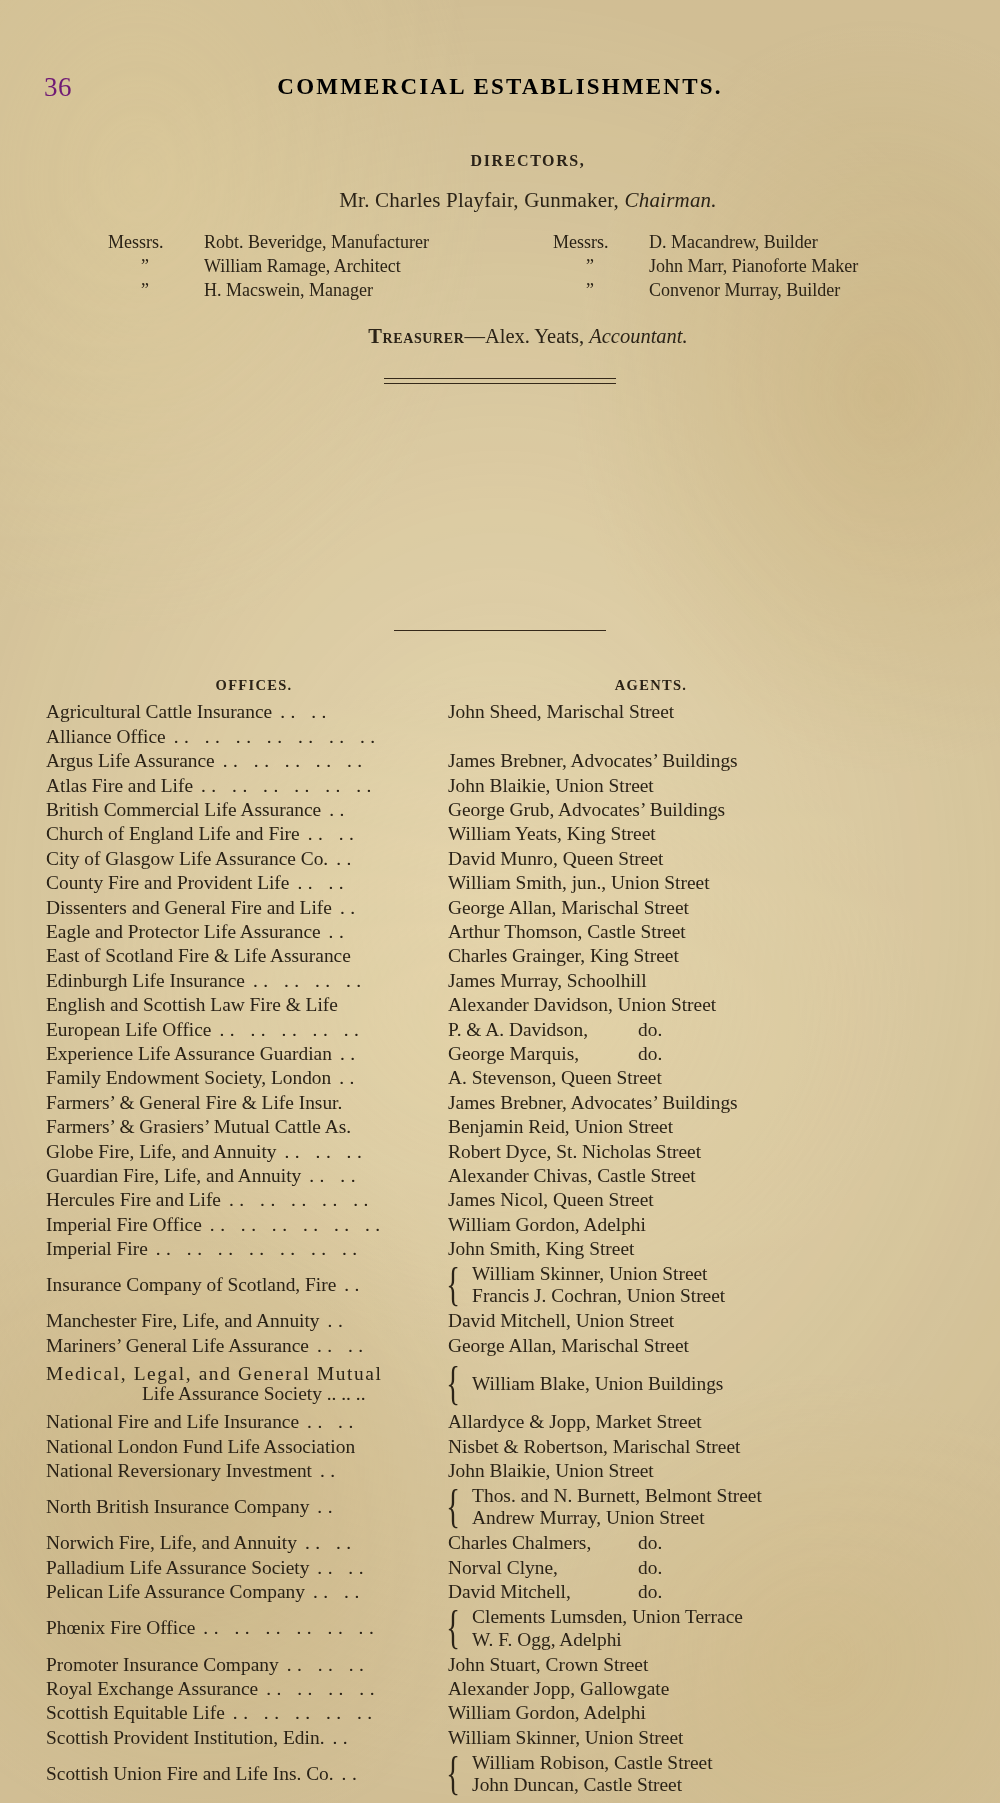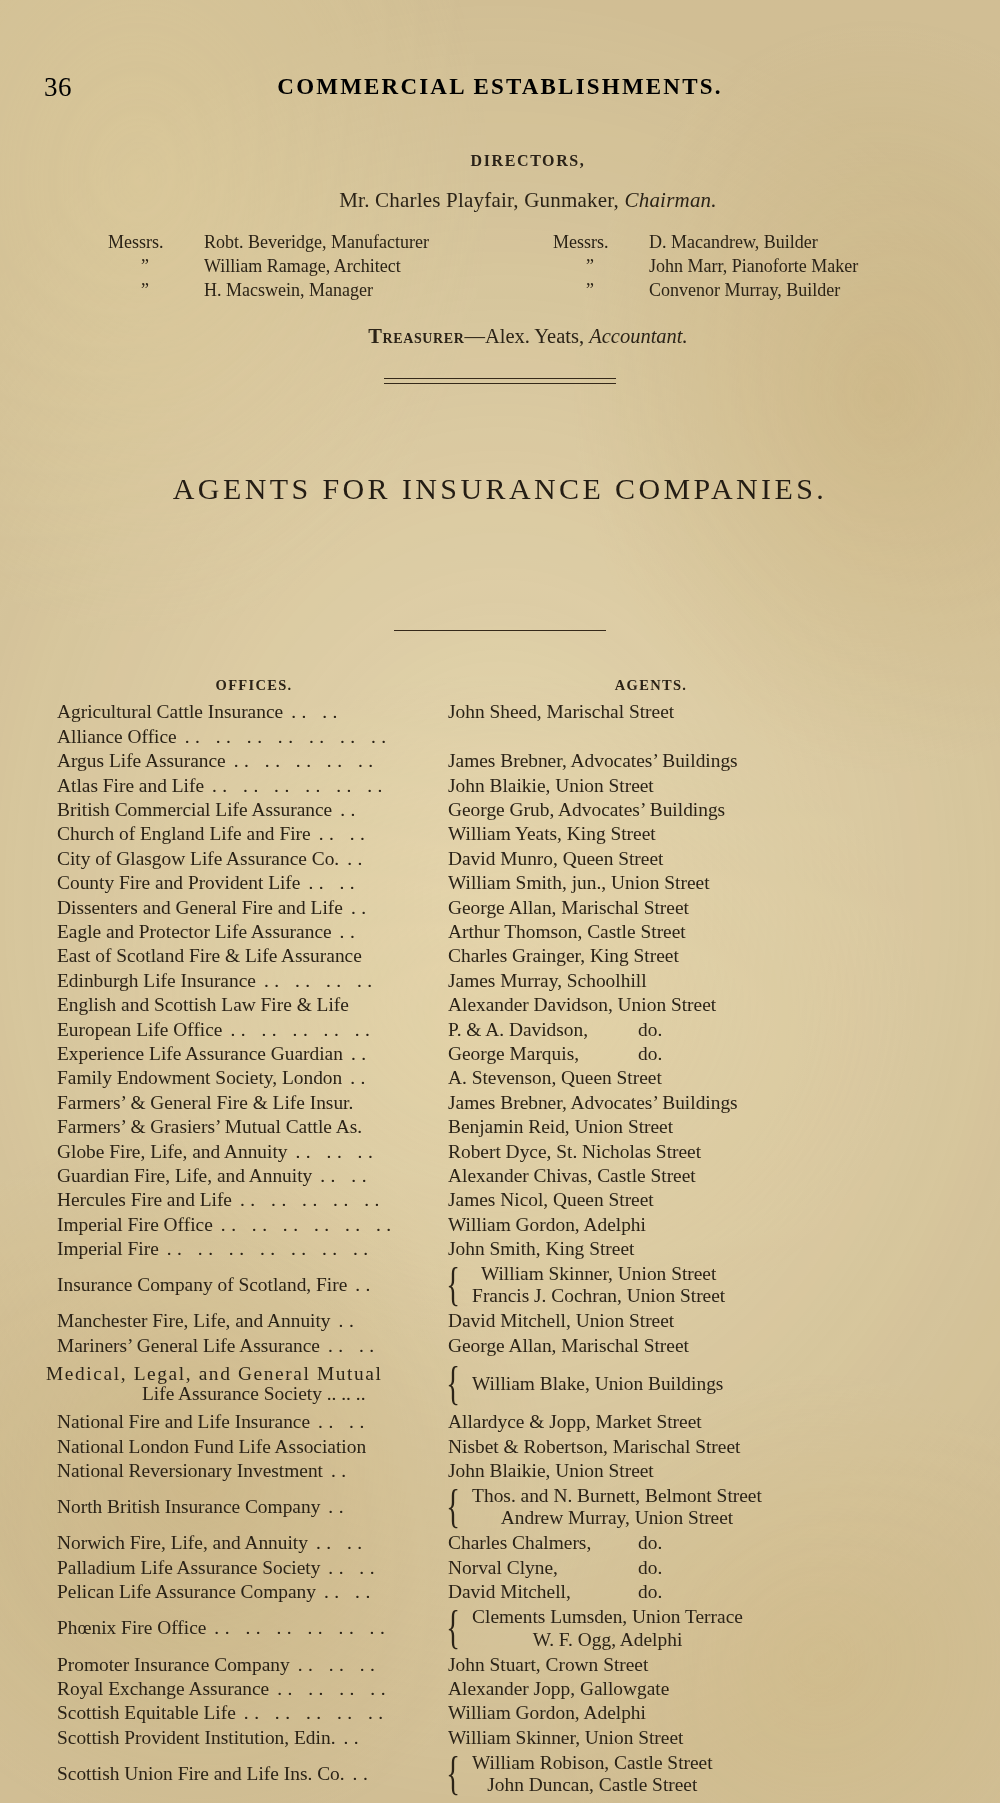--- a/index.html
+++ b/index.html
@@ -43,21 +43,21 @@
     left: 0;
     width: 1000px;
     height: 34px;
   }
   .folio {
     position: absolute;
     left: 44px;
     top: 0;
     font-size: 27px;
     letter-spacing: .5px;
-    color: #000000;
+    color: #701a75;
   }
   .running-head {
     position: absolute;
     left: 0;
     top: 2px;
     width: 1000px;
     text-align: center;
     font-size: 23px;
     letter-spacing: 2.2px;
     color: #000000;
@@ -223,41 +223,41 @@
     min-height: 24.4px;
   }
   .office {
     width: 396px;
     flex: 0 0 396px;
     position: relative;
     display: flex;
     align-items: center;
     white-space: nowrap;
   }
-  .office .office-text { display: inline-block; margin-left: 11px; }
+  .office .office-text { display: inline-block; }
   .office .leaders {
     display: inline-block;
     margin-left: 8px;
     letter-spacing: 5.5px;
     color: #2b2317;
   }
   .agent-cell {
     flex: 1 1 auto;
     display: flex;
     align-items: center;
     padding-left: 6px;
     white-space: nowrap;
   }
   .agent-cell .ditto {
     display: inline-block;
     width: 190px;
   }
 
   
-  .row.grouped { min-height: 48px; align-items: center; text-align: center; }
+  .row.grouped { min-height: 48px; align-items: center; }
   .row.grouped .office { align-items: center; }
   .brace {
     flex: 0 0 14px;
     display: flex;
     align-items: center;
     justify-content: center;
     font-size: 46px;
     line-height: 0;
     color: #2b2317;
     transform: scaleX(.62);
@@ -337,21 +337,20 @@
     </div>
 
     <div class="treasurer-line">
       <span class="tr-label">Treasurer</span><span>—Alex. Yeats,</span>
       <span class="role">Accountant.</span>
     </div>
   </div>
 
   <div class="rule-double"></div>
 
-  <div class="section-title">AGENTS FOR INSURANCE COMPANIES.</div>
 
   <div class="rule-single"></div>
 
   <div class="agents-table">
     <div class="col-heads">
       <div class="h-offices">OFFICES.</div>
       <div class="h-agents">AGENTS.</div>
     </div>
     <div class="rows" id="rows">
         <div class="row">

